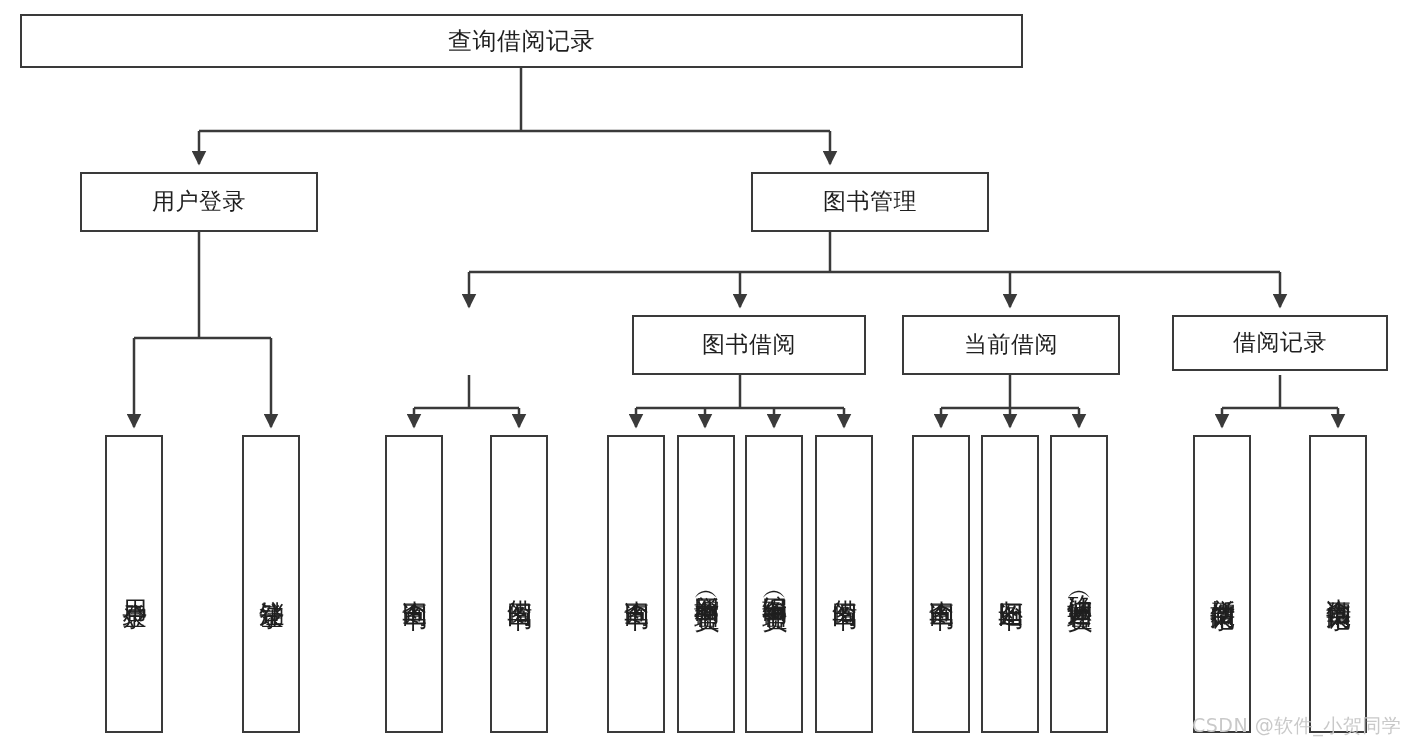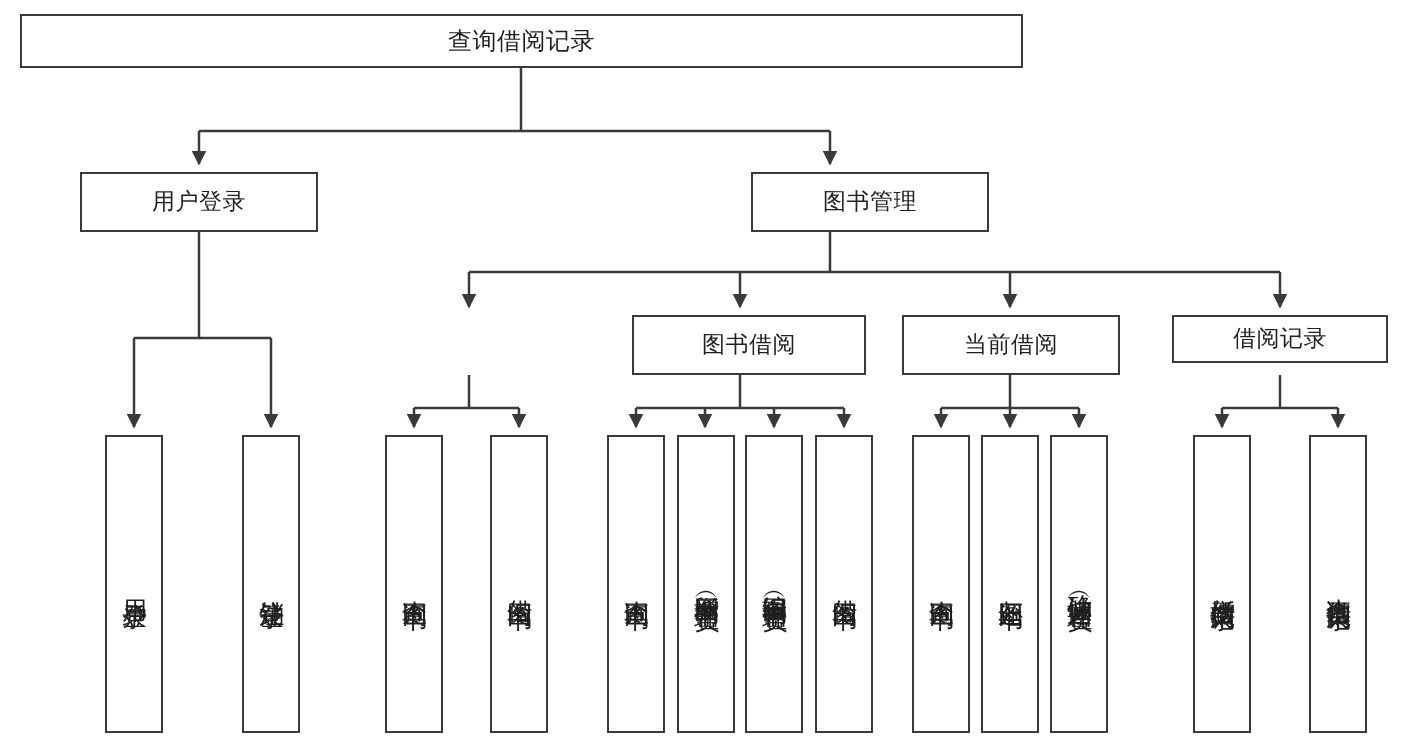--- a/index.html
+++ b/index.html
@@ -148,21 +148,21 @@
 
 
   <div class="node horiz" style="left: 632px; top: 315px; width: 234px; height: 60px; border-color: rgb(58, 58, 58); background: rgb(255, 255, 255);">
     <span class="node-label" style="color: rgb(31, 31, 31);">图书借阅</span>
   </div>
 
   <div class="node horiz" style="left: 902px; top: 315px; width: 218px; height: 60px; border-color: rgb(58, 58, 58); background: rgb(255, 255, 255); align-items: center;">
     <span class="node-label" style="color: rgb(31, 31, 31);">当前借阅</span>
   </div>
 
-  <div class="node horiz" style="left: 1172px; top: 315px; width: 216px; height: 48px; border-color: rgb(58, 58, 58); background: rgb(255, 255, 255);">
+  <div class="node horiz" style="left: 1172px; top: 315px; width: 216px; height: 56px; border-color: rgb(58, 58, 58); background: rgb(255, 255, 255);">
     <span class="node-label" style="color: rgb(31, 31, 31);">借阅记录</span>
   </div>
 
   <div class="node vert" style="left: 105px; top: 435px; width: 58px; height: 298px; border-color: rgb(58, 58, 58); background: rgb(255, 255, 255);">
     <span class="node-label" style="color: rgb(31, 31, 31);">用户登录</span>
   </div>
   <div class="node vert" style="left: 242px; top: 435px; width: 58px; height: 298px; border-color: rgb(58, 58, 58); background: rgb(255, 255, 255);">
     <span class="node-label" style="color: rgb(31, 31, 31);">注销登录</span>
   </div>
 
@@ -196,14 +196,15 @@
     <span class="node-label" style="color: rgb(31, 31, 31);">确认归还（管理员）</span>
   </div>
 
   <div class="node vert" style="left: 1193px; top: 435px; width: 58px; height: 298px; border-color: rgb(58, 58, 58); background: rgb(255, 255, 255);">
     <span class="node-label" style="color: rgb(31, 31, 31);">新增借阅记录</span>
   </div>
   <div class="node vert" style="left: 1309px; top: 435px; width: 58px; height: 298px; border-color: rgb(58, 58, 58); background: rgb(255, 255, 255);">
     <span class="node-label" style="color: rgb(31, 31, 31);">查询借阅记录</span>
   </div>
 
+  <div class="watermark" style="color: rgb(201, 201, 201);">CSDN @软件_小贺同学</div>
 
 </div>
 
 </body></html>

